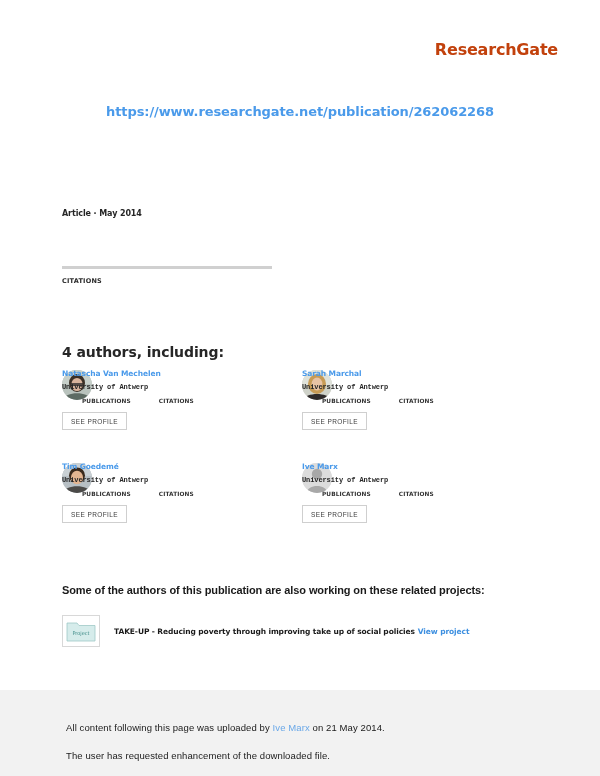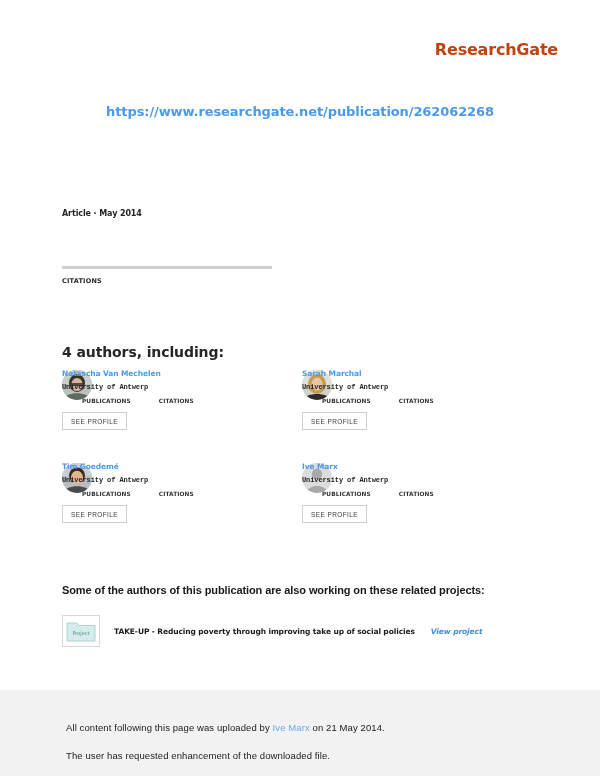--- a/index.html
+++ b/index.html
@@ -237,22 +237,21 @@
     margin-left: 14px;
     font-family: "DejaVu Sans", sans-serif;
     font-size: 7.5px;
     font-weight: bold;
     color: #1a1a1a;
     letter-spacing: -0.1px;
     filter: blur(0.55px);
   }
   .view-project {
     color: #3d8fe0;
-    margin-left: 16px;
-    font-style: italic;
+    margin-left: 3px;
   }
 
   
   .footer {
     position: absolute;
     left: 0;
     top: 690px;
     width: 600px;
     height: 86px;
     background: #f2f2f2;

